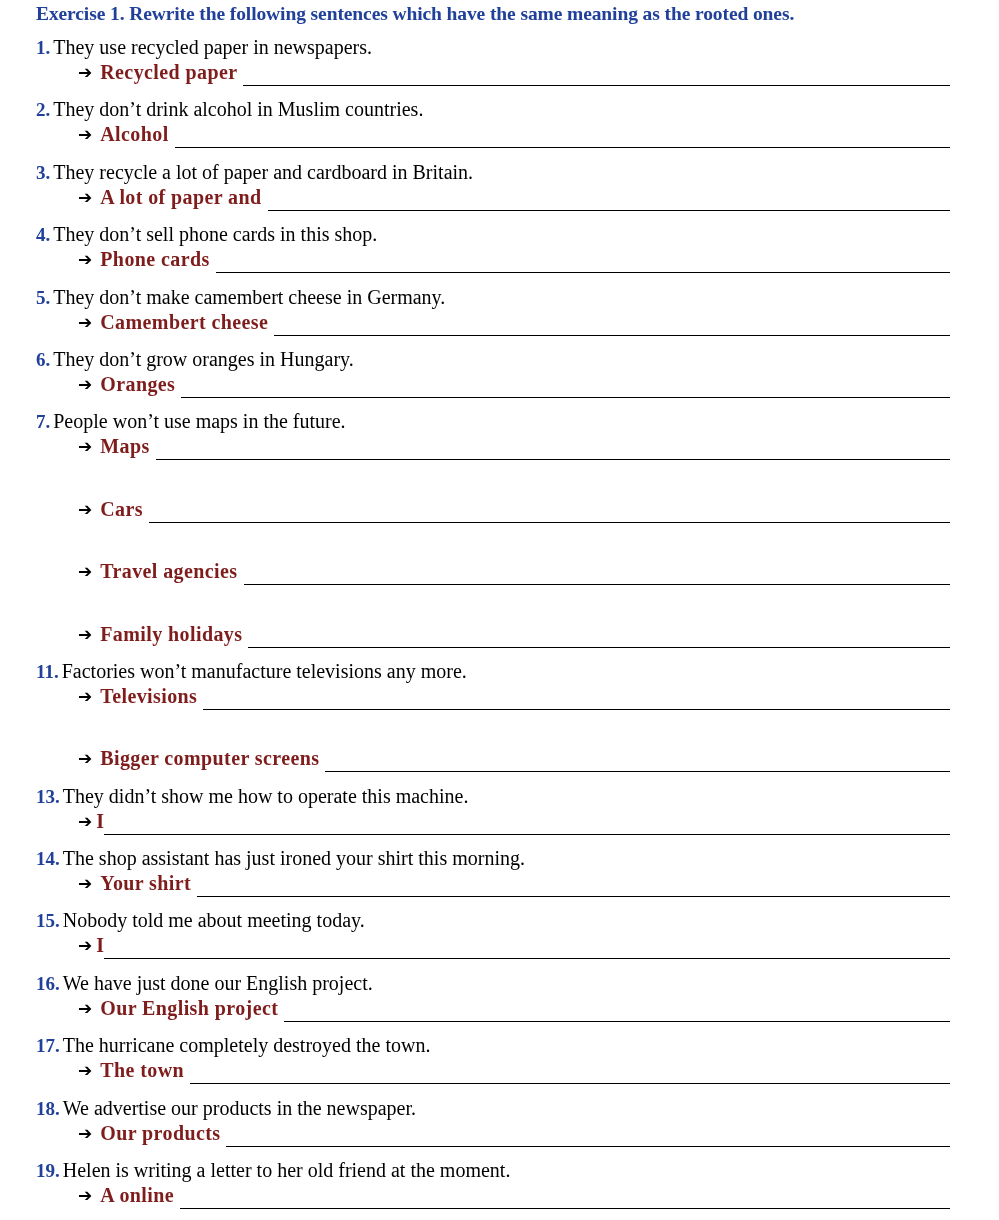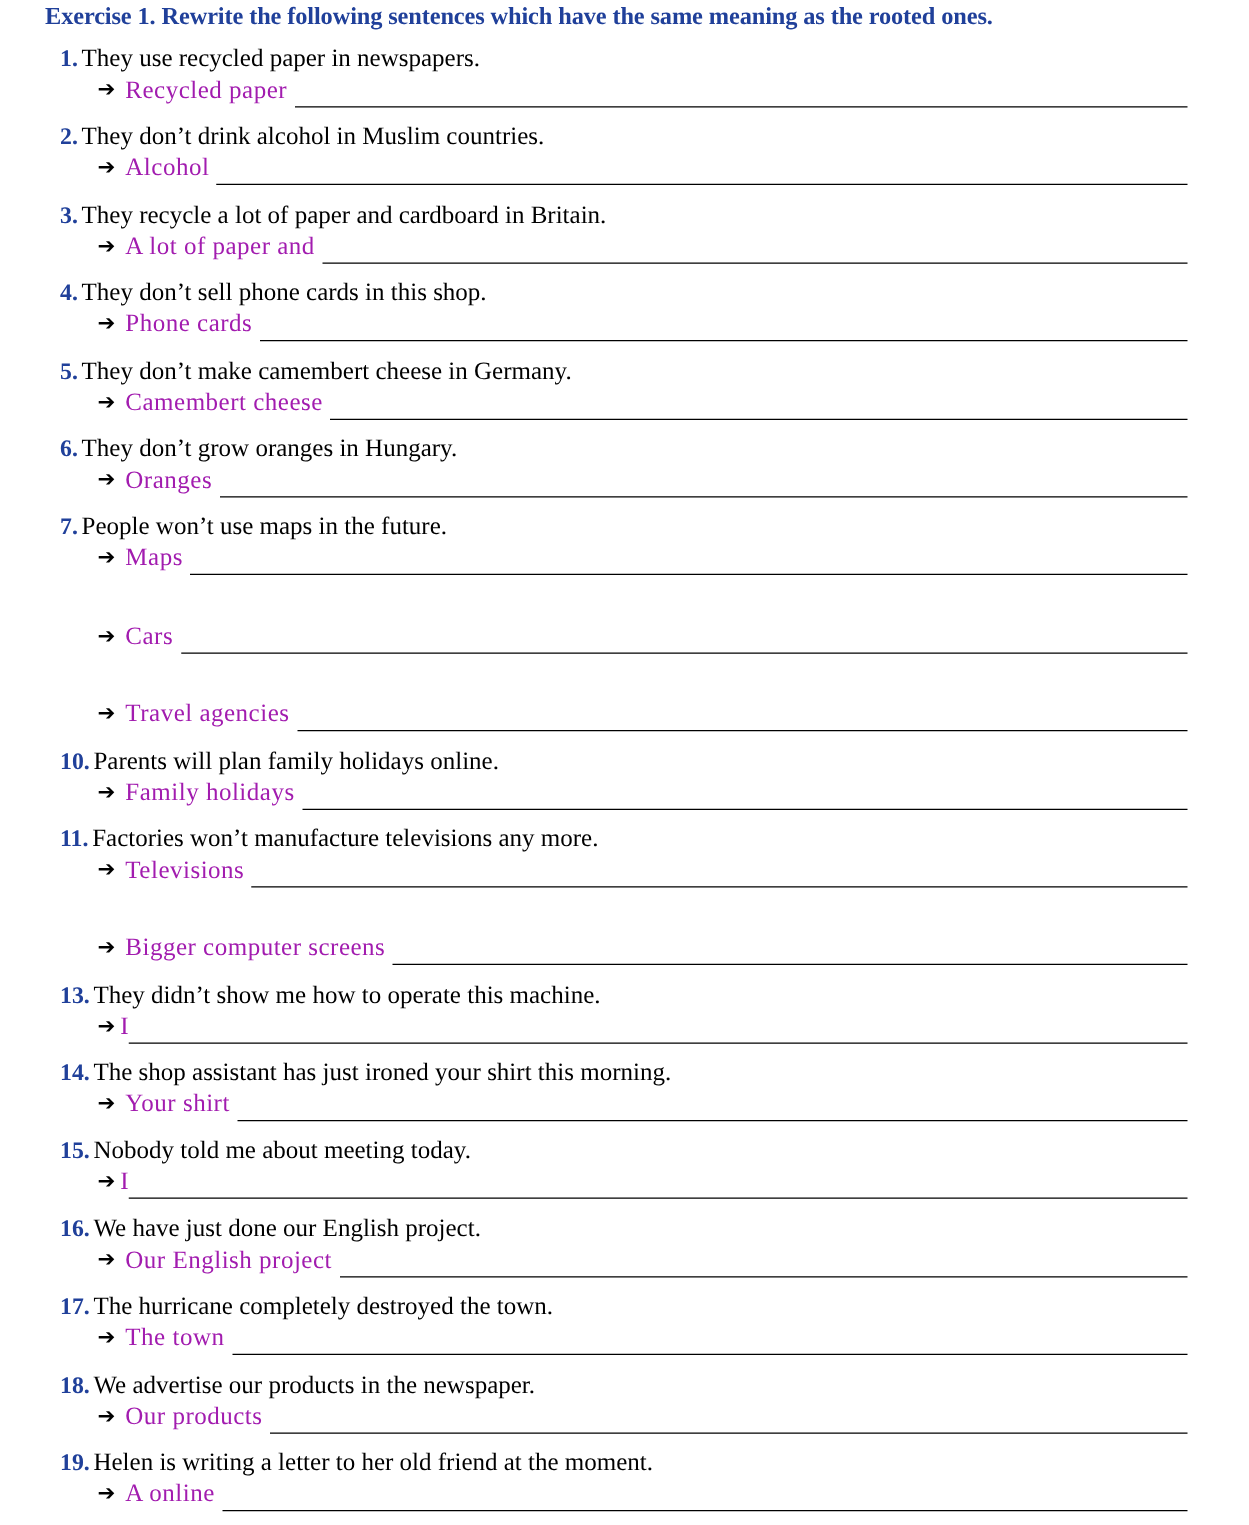--- a/index.html
+++ b/index.html
@@ -36,21 +36,21 @@
     left: 0;
     top: 33px;
     width: 999px;
   }
   .item {
     position: relative;
     height: 62.4px;
   }
   .prompt-row {
     position: absolute;
-    left: 48px;
+    left: 36px;
     top: 0;
     height: 28px;
     line-height: 28px;
     white-space: nowrap;
     font-size: 20px;
   }
   .item-number {
     font-weight: bold;
     color: #20409a;
     font-size: 19px;
@@ -75,24 +75,25 @@
     font-size: 17px;
     font-weight: bold;
     line-height: 1;
     color: #000000;
     font-family: "DejaVu Sans", sans-serif;
     flex: 0 0 auto;
     transform: translateY(-1px);
   }
   .answer-prefix {
     font-size: 20px;
-    color: #a21caf;
+    color: #7f1d1d;
     flex: 0 0 auto;
     margin-left: 8px;
     letter-spacing: 0.4px;
+    font-weight: bold;
   }
   .answer-prefix.tight {
     margin-left: 4px;
     letter-spacing: 0;
   }
   .answer-blank {
     flex: 1 1 auto;
     align-self: flex-end;
     height: 1px;
     min-width: 10px;
@@ -176,21 +177,20 @@
         </div>
       </div>
       <div class="item">
         <div class="answer-row">
           <span class="arrow-icon">➔</span>
           <span class="answer-prefix">Travel agencies</span>
           <span class="answer-blank"></span>
         </div>
       </div>
       <div class="item">
-        <div class="prompt-row"><span class="item-number">10.</span><span class="prompt-text">Parents will plan family holidays online.</span></div>
         <div class="answer-row">
           <span class="arrow-icon">➔</span>
           <span class="answer-prefix">Family holidays</span>
           <span class="answer-blank"></span>
         </div>
       </div>
       <div class="item">
         <div class="prompt-row"><span class="item-number">11.</span><span class="prompt-text">Factories won’t manufacture televisions any more.</span></div>
         <div class="answer-row">
           <span class="arrow-icon">➔</span>

